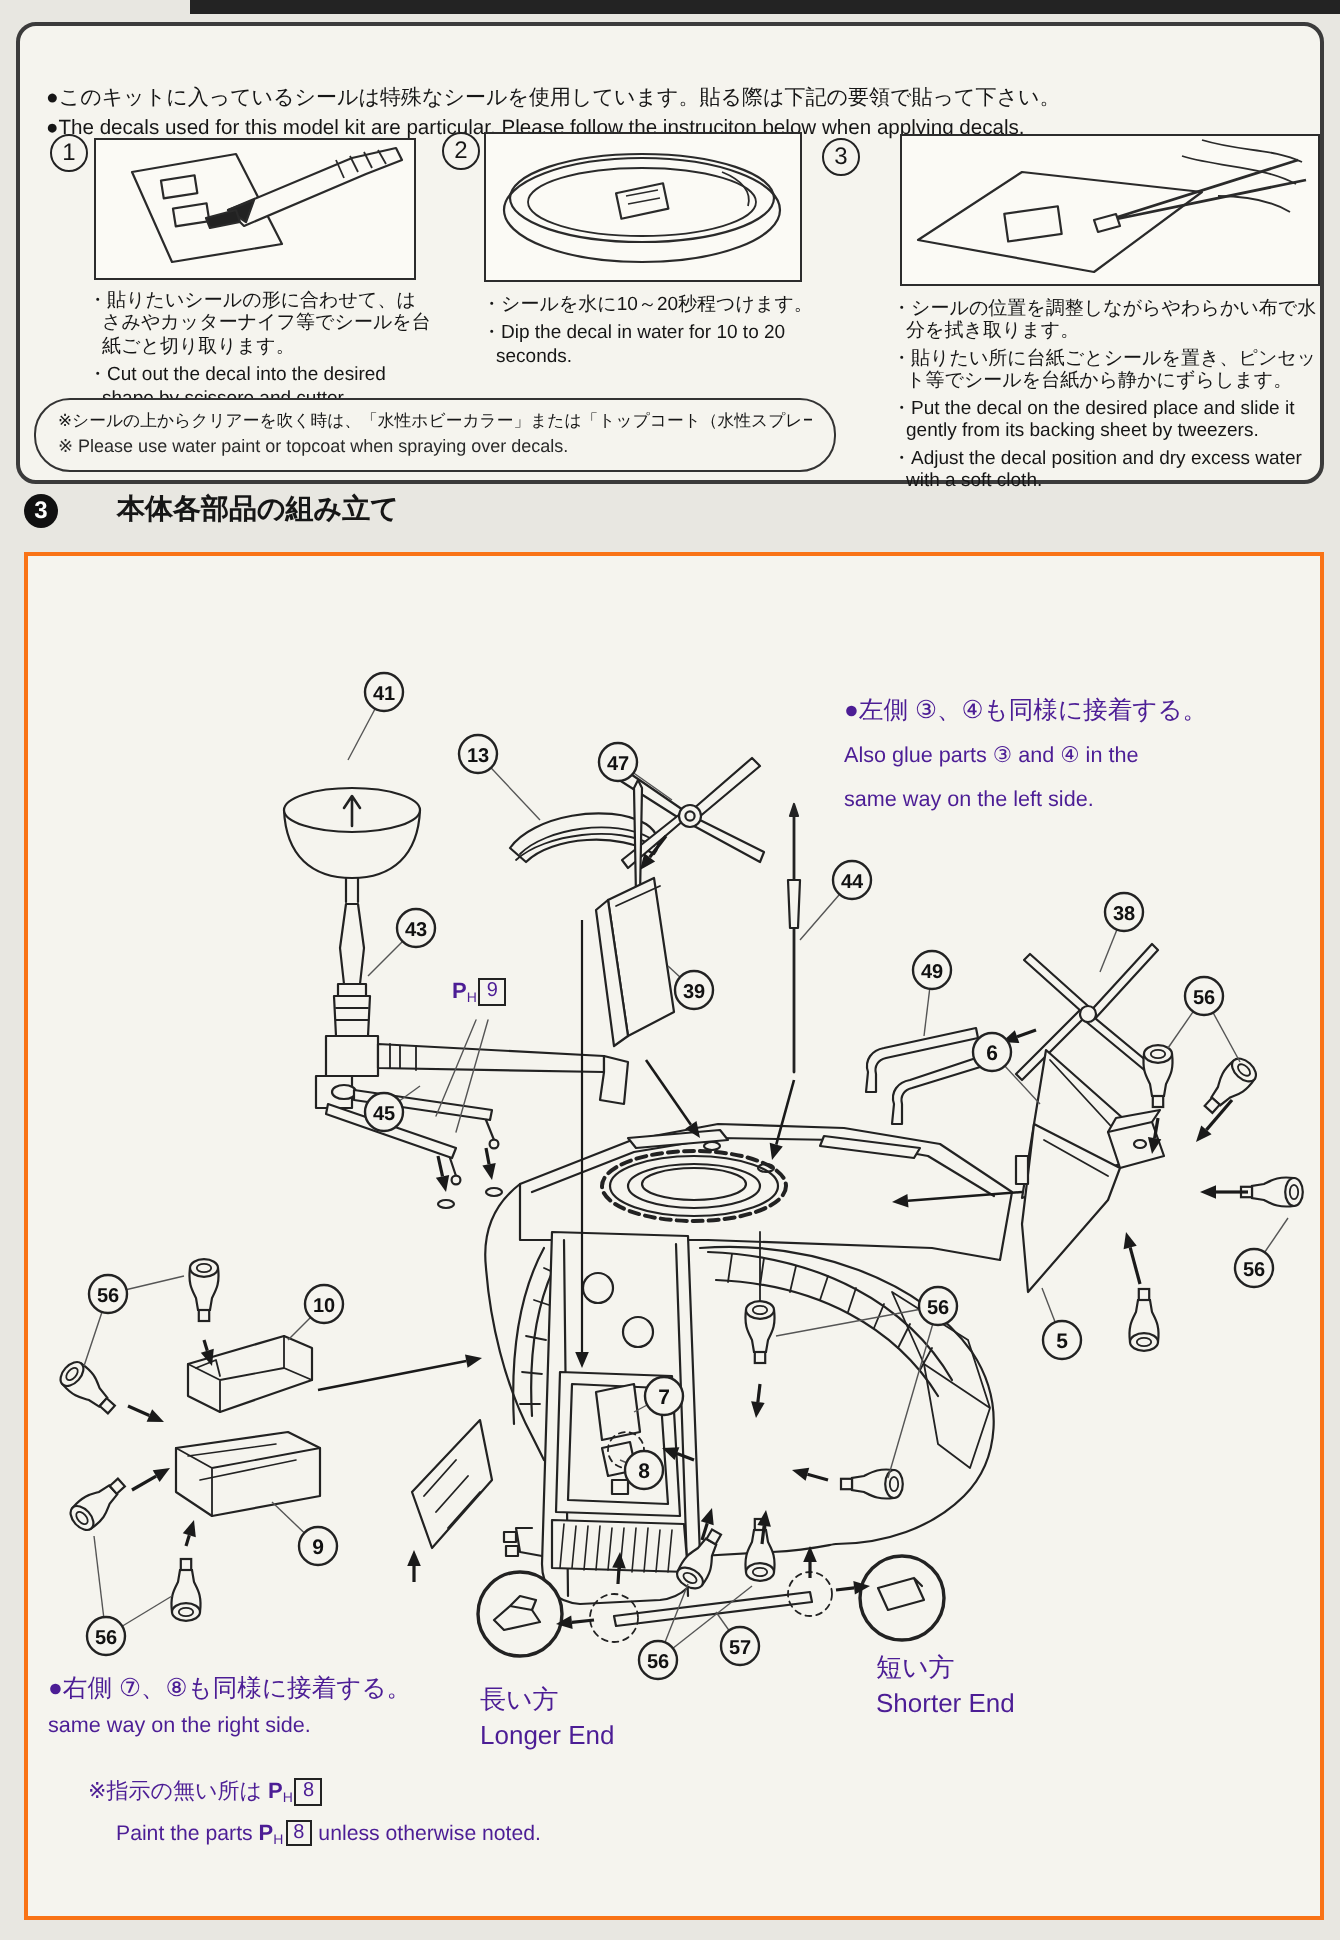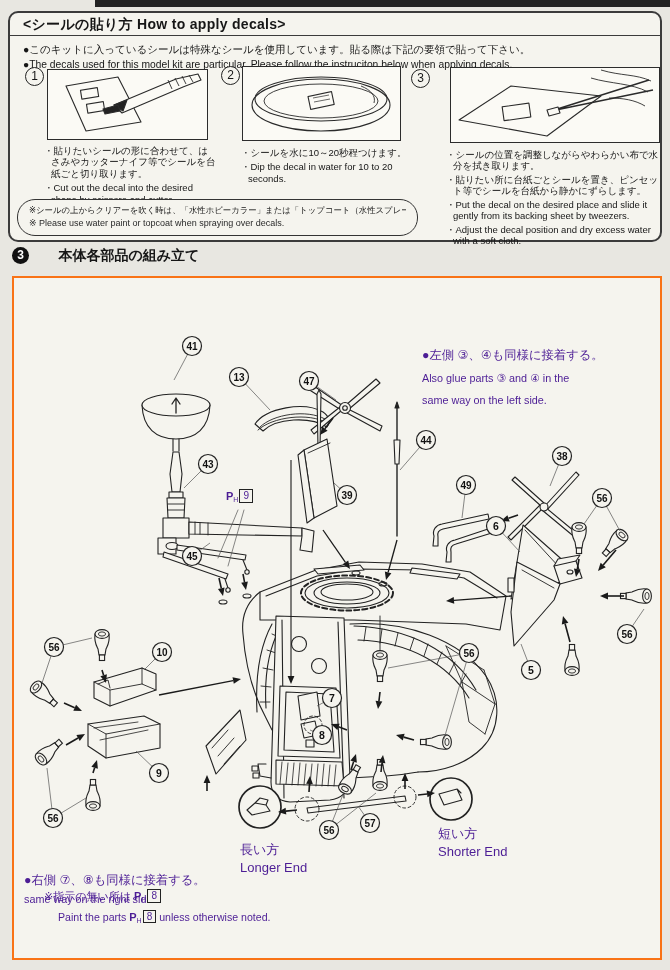--- a/index.html
+++ b/index.html
@@ -35,40 +35,39 @@
     text-align:center;font-size:12px;font-weight:bold;line-height:17px;vertical-align:middle;}
   .sec-title{display:inline-block;margin-left:25px;font-size:14px;font-weight:bold;vertical-align:middle;}
   
   .diagram-panel{left:12px;top:276px;width:646px;height:680px;border:2px solid #f97316;background:#f5f4ee;box-sizing:content-box;}
   .diagram-panel svg{position:absolute;left:0;top:0;}
   .dg-text{position:absolute;color:#4c1d95;}
   .right-note{left:408px;top:66px;width:238px;}
   .right-note .jp{font-size:12.3px;line-height:23px;white-space:nowrap;}
   .right-note .en{font-size:10.8px;line-height:22px;white-space:nowrap;}
   .bl-note{left:10px;top:556px;width:235px;}
-  .bl-note .jp{font-size:12.3px;line-height:20px;white-space:nowrap;margin-top:36px;}
+  .bl-note .jp{font-size:12.3px;line-height:20px;white-space:nowrap;}
   .bl-note .en{font-size:10.8px;line-height:19px;white-space:nowrap;}
   .end-label{font-size:13px;line-height:17.5px;white-space:nowrap;}
   .longer{left:226px;top:563px;}
   .shorter{left:424px;top:547px;}
   .paint-note{left:30px;top:610px;font-size:11px;line-height:16.5px;white-space:nowrap;}
   .paint-note .l2{padding-left:14px;font-size:10.6px;}
   .ph9{left:212px;top:211px;font-size:11px;white-space:nowrap;}
   .pcode{font-weight:bold;font-size:11px;}
   .psub{font-size:7px;vertical-align:-2px;}
   .pbox{display:inline-block;border:1.1px solid #222;padding:0 3px;line-height:11.5px;font-size:10px;
     vertical-align:1px;background:#f5f4ee;margin-left:1px;}
 </style>
 </head>
 <body>
 
 <div class="abs top-strip"></div>
 
 <div class="abs decal-box">
-  <div class="abs decal-title">&lt;シールの貼り方 How to apply decals&gt;</div>
   <div class="abs decal-intro">
     <div class="jp">●このキットに入っているシールは特殊なシールを使用しています。貼る際は下記の要領で貼って下さい。</div>
     <div class="en">●The decals used for this model kit are particular. Please follow the instruciton below when applying decals.</div>
   </div>
 
   <div class="abs stepnum" style="left:15px;top:54px;">1</div>
   <div class="abs stepimg" style="left:37px;top:56px;width:161px;height:71px;">
     <svg viewBox="0 0 157 67" width="157" height="67">
       <g stroke="#2a2a2a" stroke-width="1.1" fill="#fbfaf5" stroke-linejoin="round">
         <path d="M18,16 L70,7 L93,52 L38,61 Z"></path>

